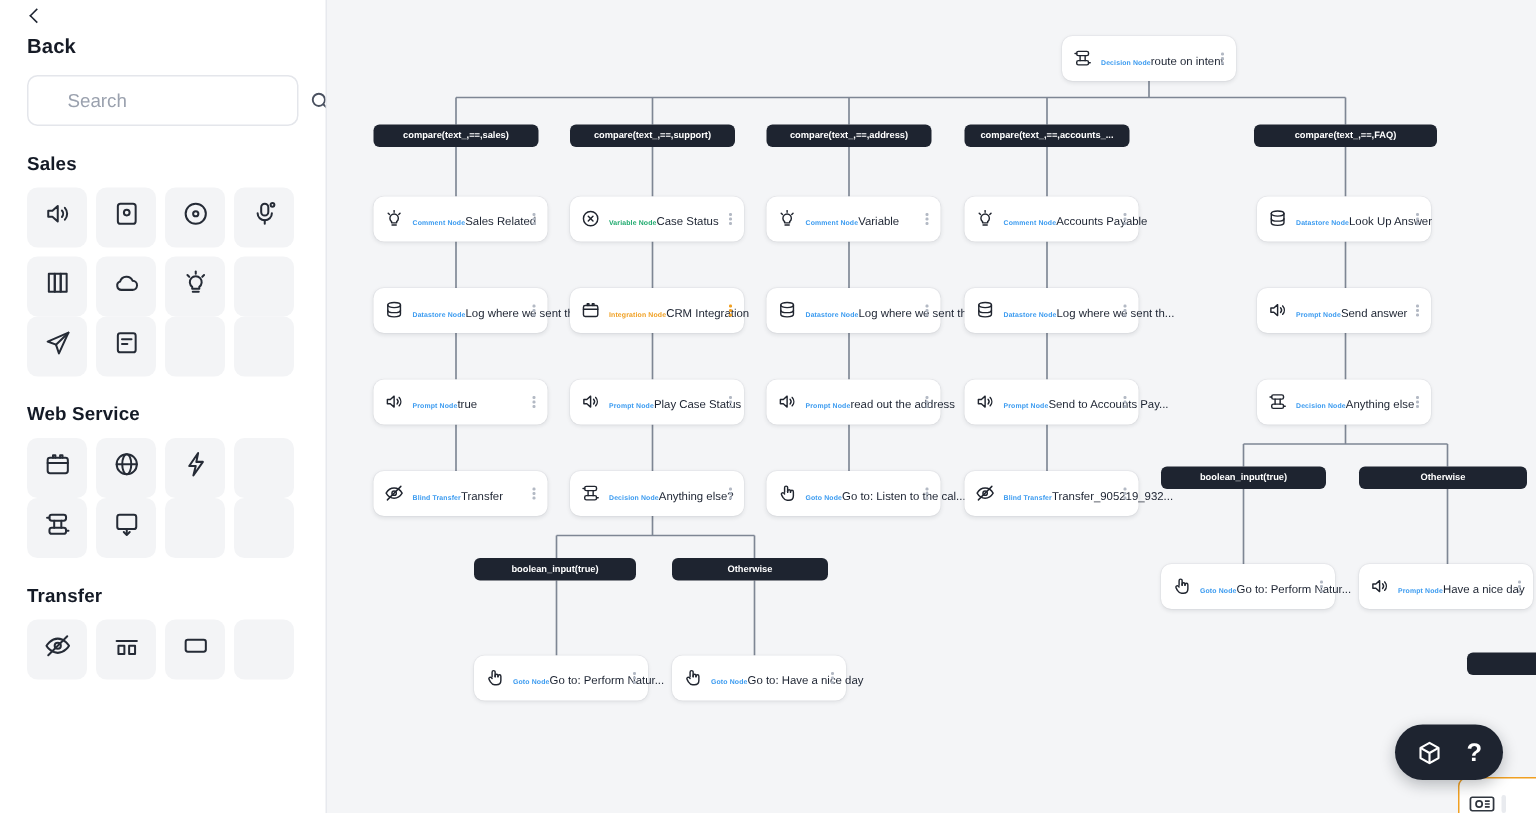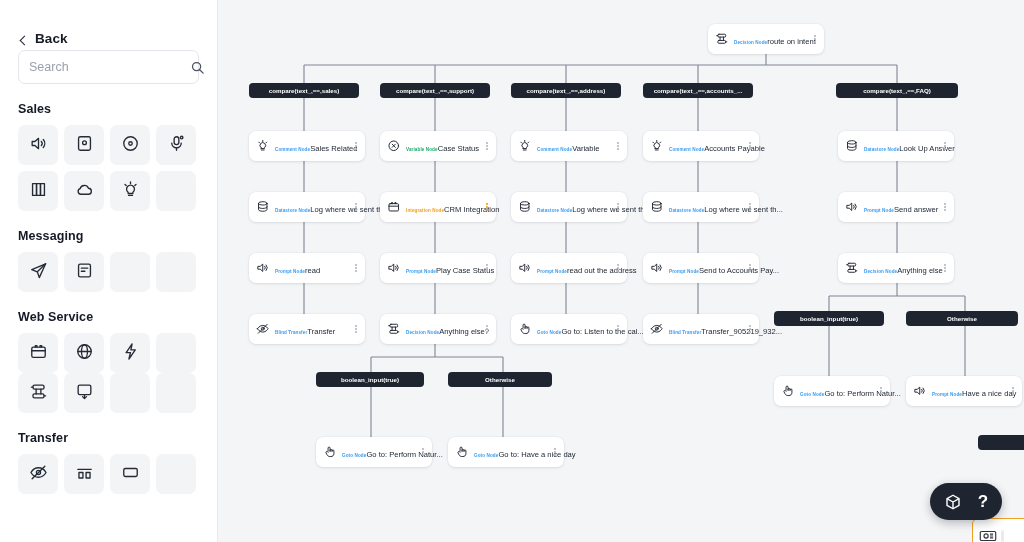--- a/index.html
+++ b/index.html
@@ -15,23 +15,24 @@
   #sidebar {
     width: 218px; height: 542px;
     background: #ffffff;
     border-right: 1px solid #e7e9ee;
     padding: 0 18px;
     overflow: hidden;
     position: relative;
     z-index: 5;
   }
   .back-row {
-    display: flex; align-items: flex-end; gap: 7px;
+    display: flex; align-items: flex-start; gap: 7px;
     height: 40px; margin-top: 6px;
     cursor: pointer;
+    flex-direction: column;
   }
   .back-chevron { width: 10px; height: 10px; position: relative; }
   .back-chevron::before {
     content: ""; position: absolute; left: 3px; top: 1px;
     width: 6px; height: 6px;
     border-left: 1.6px solid #1d2330;
     border-bottom: 1.6px solid #1d2330;
     transform: rotate(45deg);
   }
   .back-label { font-size: 13.5px; font-weight: bold; color: #161b26; letter-spacing: .1px; }
@@ -44,20 +45,21 @@
     background: #fff;
     display: flex; align-items: center;
     padding: 0 10px;
     margin-top: 4px;
   }
   .search-box input {
     border: none; outline: none; flex: 1;
     font-size: 12.5px; color: #2b3242;
     font-family: "Liberation Sans", sans-serif;
     background: transparent;
+    margin-left: 16px;
   }
   .search-box input::placeholder { color: #9aa1ae; }
   .search-ico { width: 15px; height: 15px; flex: 0 0 15px; color: #4a5160; }
 
   .group-title {
     font-size: 12.5px; font-weight: bold; color: #141a26;
     margin: 18px 0 9px 0; letter-spacing: .1px;
   }
   .tile-grid { display: grid; grid-template-columns: repeat(4, 40px); gap: 6px; }
   .tile {
@@ -228,21 +230,20 @@
             <span><svg viewBox="0 0 24 24" fill="none" stroke="currentColor" stroke-width="1.7" stroke-linecap="round" stroke-linejoin="round">
                 <path d="M9 15.5a5 5 0 116 0v1.5H9z"></path>
                 <line x1="9.5" y1="19.5" x2="14.5" y2="19.5"></line>
                 <line x1="12" y1="2.5" x2="12" y2="4.5"></line>
                 <line x1="5" y1="5.5" x2="6.5" y2="7"></line>
                 <line x1="19" y1="5.5" x2="17.5" y2="7"></line>
               </svg></span>
           </div>
           <div class="tile empty"></div>
         </div>
-        <div class="group-title">Messaging</div>
         <div class="tile-grid">
           <div class="tile filled">
             <span><svg viewBox="0 0 24 24" fill="none" stroke="currentColor" stroke-width="1.7" stroke-linecap="round" stroke-linejoin="round">
                 <path d="M21 3.5L3.5 11l7 2.6L13 21z"></path>
                 <path d="M10.5 13.6L21 3.5"></path>
               </svg></span>
           </div>
           <div class="tile filled">
             <span><svg viewBox="0 0 24 24" fill="none" stroke="currentColor" stroke-width="1.7" stroke-linecap="round" stroke-linejoin="round">
                 <rect x="4.5" y="4" width="15" height="16" rx="2"></rect>
@@ -427,21 +428,21 @@
           </span>
         </div>
         <div class="node" style="left: 31px; top: 253px;">
           <span class="node-ico">
             <svg viewBox="0 0 24 24" fill="none" stroke="currentColor" stroke-width="1.7" stroke-linecap="round" stroke-linejoin="round">
               <path d="M4 9.5h3.5L12 5.5v13L7.5 14.5H4z"></path>
               <path d="M15.5 9.3a4 4 0 010 5.4"></path>
               <path d="M18 7a7.5 7.5 0 010 10"></path>
             </svg>
           </span>
-          <span class="node-txt"><span class="node-kind ">Prompt Node</span><span class="node-name">read</span></span>
+          <span class="node-txt"><span class="node-kind ">Prompt Node</span><span class="node-name">true</span></span>
           <span class="node-dots">
             <i></i>
             <i></i>
             <i></i>
           </span>
         </div>
         <div class="node" style="left: 31px; top: 314px;">
           <span class="node-ico">
             <svg viewBox="0 0 24 24" fill="none" stroke="currentColor" stroke-width="1.7" stroke-linecap="round" stroke-linejoin="round">
               <path d="M2.5 12s3.5-6 9.5-6 9.5 6 9.5 6-3.5 6-9.5 6-9.5-6-9.5-6z"></path>

